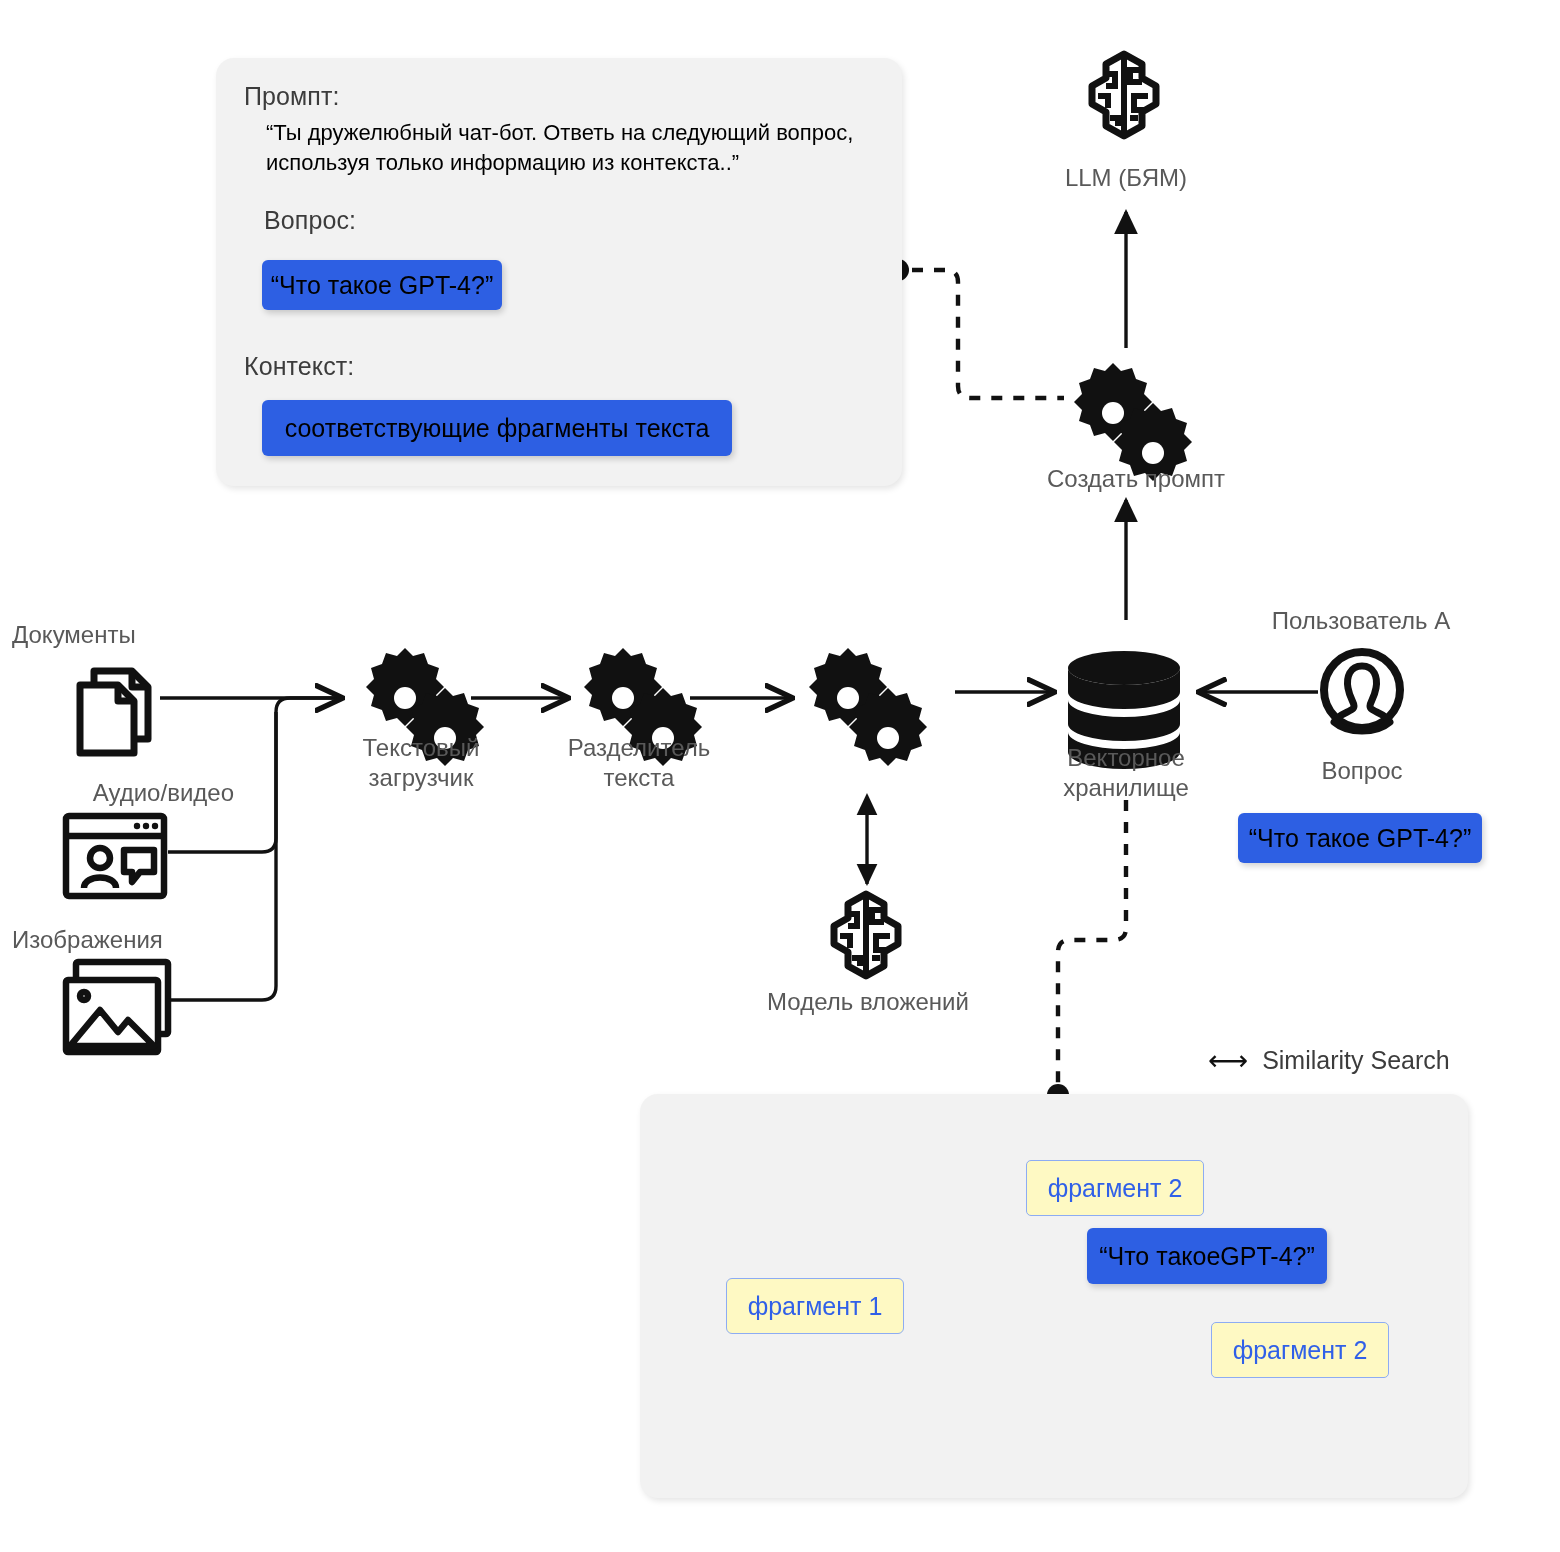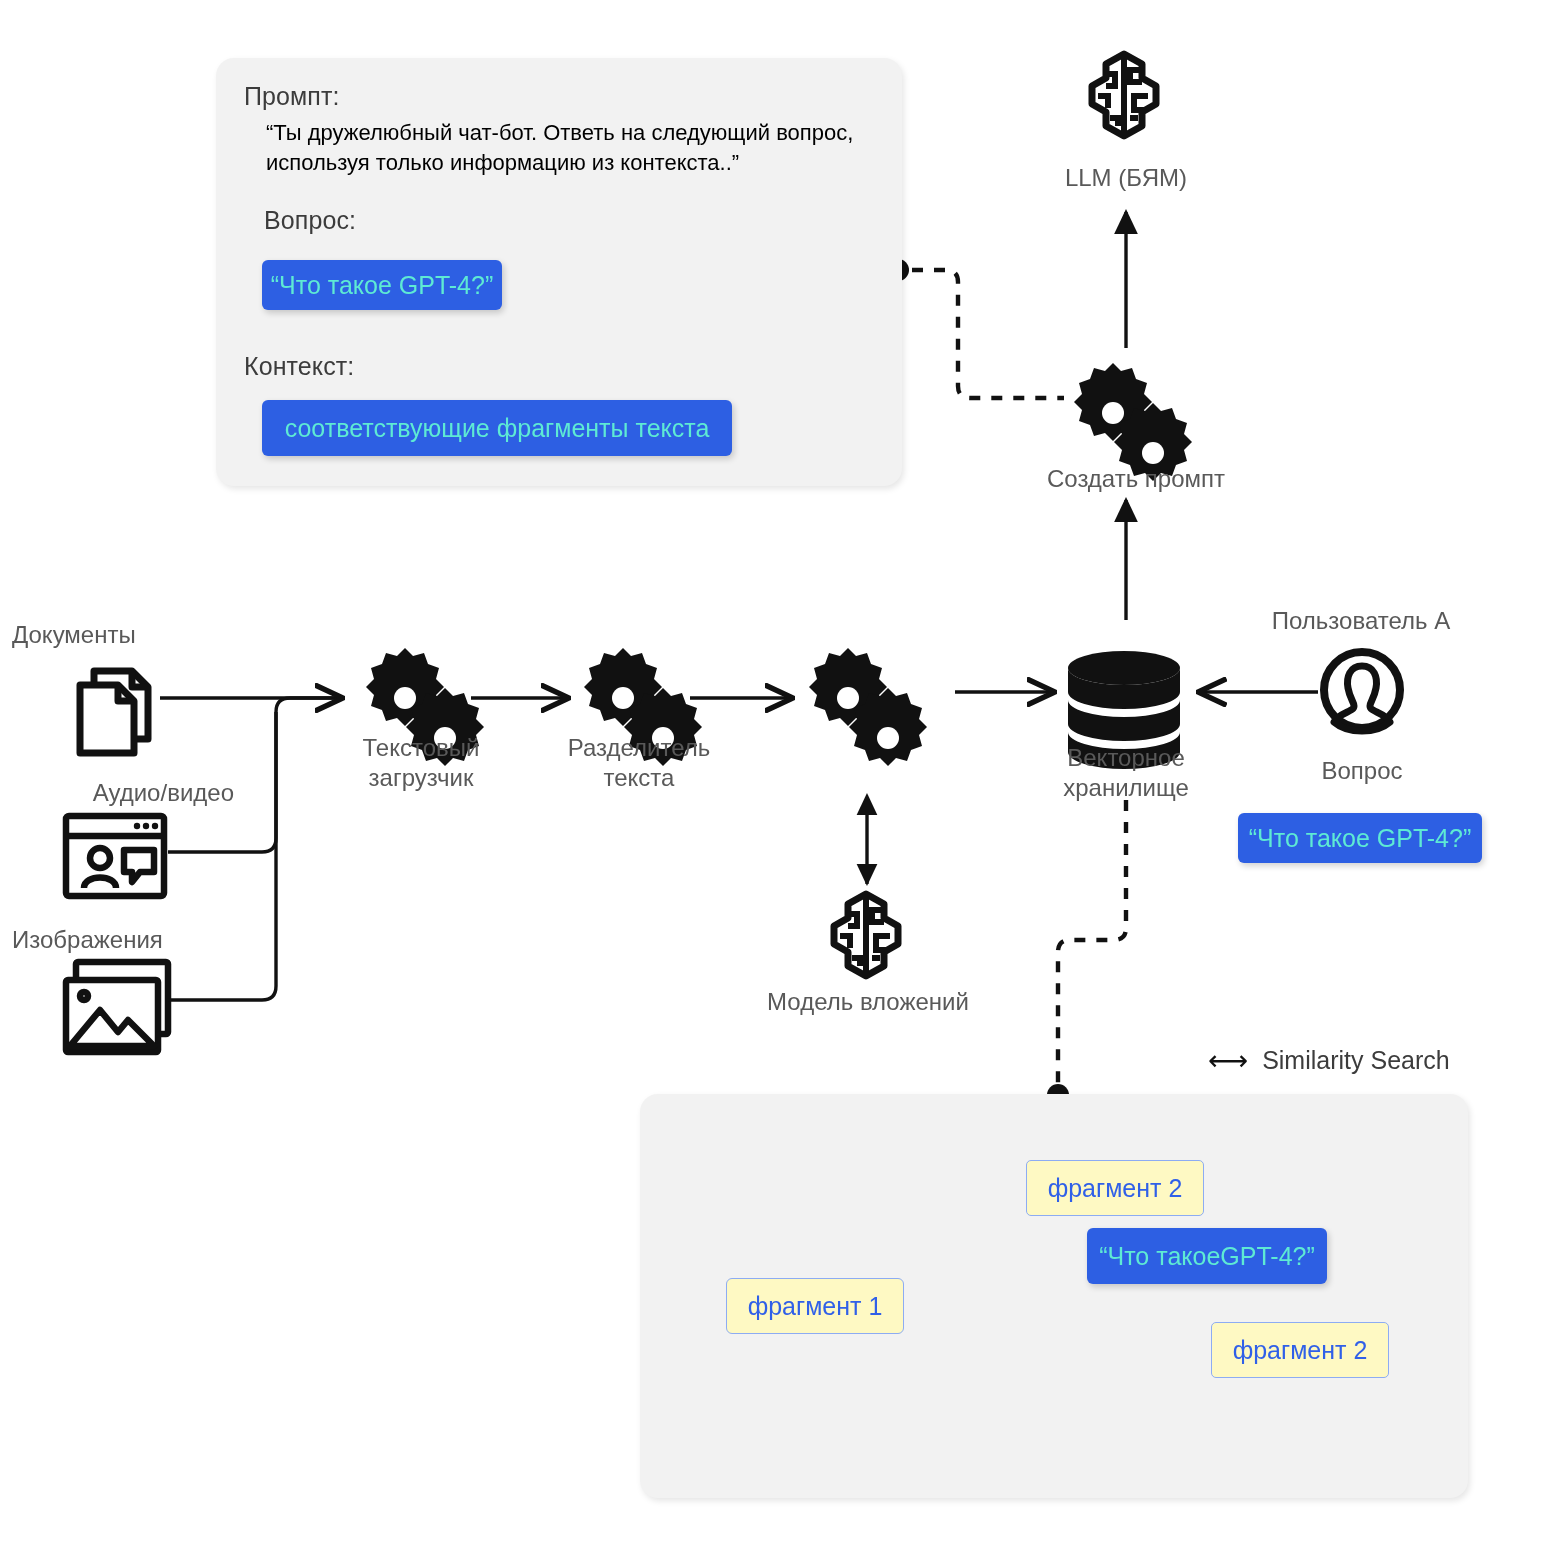--- a/index.html
+++ b/index.html
@@ -38,21 +38,21 @@
     width: 614px;
     font-size: 22px;
     color: #000000;
     line-height: 1.36;
   }
   #question-title { left: 244px; top: 206px; margin-left: 20px; }
   #context-title  { left: 244px; top: 352px; }
 
   .blue-chip {
     background: #2d5fe3;
-    color: #5eead4;
+    color: #000000;
     border-radius: 6px;
     font-size: 25px;
     display: flex;
     align-items: center;
     justify-content: center;
     box-shadow: 2px 3px 6px rgba(0,0,0,0.18);
     white-space: nowrap;
   }
   #chip-question-prompt { left: 262px; top: 260px; width: 240px; height: 50px; }
   #chip-context         { left: 262px; top: 400px; width: 470px; height: 56px; }

